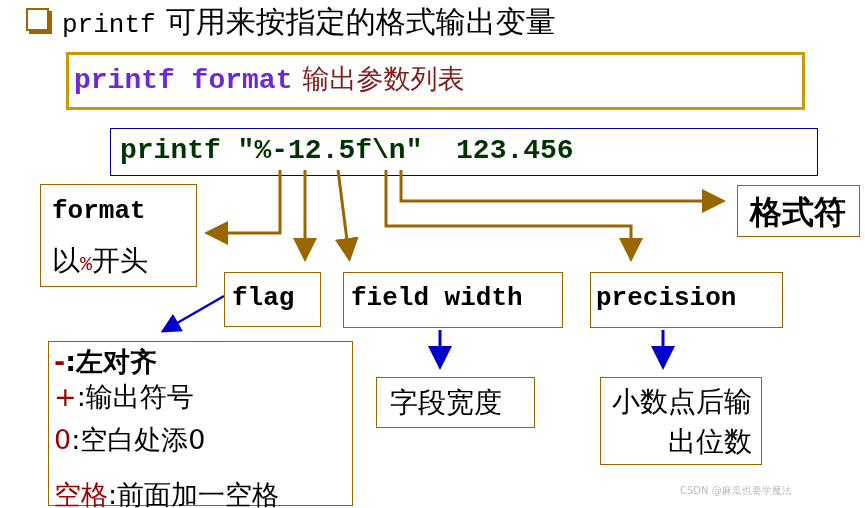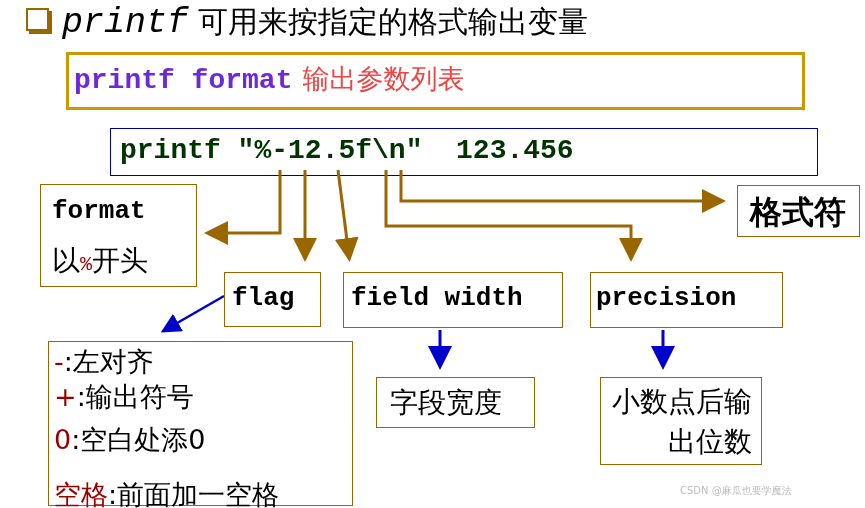--- a/index.html
+++ b/index.html
@@ -8,30 +8,30 @@
     background: #ffffff;
     font-family: "DejaVu Sans", "Liberation Sans", sans-serif;
   }
   .abs { position: absolute; }
   .bullet {
     left: 26px; top: 8px; width: 19px; height: 19px;
     background: #fff; border: 2px solid #996600;
     box-shadow: 3px 3px 0 #996600;
   }
   .title { left: 62px; top: 2px; font-size: 30px; color: #000; white-space: nowrap; line-height: 40px; }
-  .title .kw { font-family: "Liberation Mono", "DejaVu Sans Mono", monospace; font-size: 35px; letter-spacing: 0px; font-style: italic; }
+  .title .kw { font-family: "Liberation Mono", "DejaVu Sans Mono", monospace; font-size: 26px; letter-spacing: 0px; }
   .title .zh { font-size: 30px; margin-left: 10px; }
 
   .syntax-box {
     left: 66px; top: 52px; width: 733px; height: 52px;
     border: 3px solid #CC9900; box-sizing: content-box;
   }
   .syntax-text { left: 74px; top: 62px; font-size: 28px; line-height: 34px; white-space: nowrap; }
   .syntax-text .kw { color: #6d28d9; font-weight: bold; font-family: "Liberation Mono", "DejaVu Sans Mono", monospace; }
-  .syntax-text .zh { color: #ef4444; margin-left: 10px; font-size: 27px; font-family: Liberation Mono, monospace; }
+  .syntax-text .zh { color: #7f1d1d; margin-left: 10px; font-size: 27px; font-family: Liberation Mono, monospace; }
 
   .cmd-box {
     left: 110px; top: 128px; width: 708px; height: 48px;
     border: 1.5px solid #000099; box-sizing: border-box;
   }
   .cmd-text {
     left: 120px; top: 134px; font-size: 28px; line-height: 34px; white-space: pre;
     color: #003300; font-weight: bold; font-family: "Liberation Mono", "DejaVu Sans Mono", monospace;
   }
 
@@ -141,21 +141,21 @@
 <div class="abs box flag-box"></div>
 <div class="abs label-mono flag-text">flag</div>
 
 <div class="abs box fw-box"></div>
 <div class="abs label-mono fw-text">field width</div>
 
 <div class="abs box prec-box"></div>
 <div class="abs label-mono prec-text">precision</div>
 
 <div class="abs box flags-list"></div>
-<div class="flag-row" style="top:345px;">
+<div class="flag-row" style="top:345px;font-weight:bold;">
   <span class="sym">-</span><span>:左对齐</span>
 </div>
 <div class="flag-row" style="top:364px;margin-top:16px;">
   <span class="sym">+</span><span>:输出符号</span>
 </div>
 <div class="flag-row" style="top:423px;">
   <span class="sym">0</span><span>:空白处添0</span>
 </div>
 <div class="flag-row" style="top:462px;margin-top:16px;">
   <span class="sym">空格</span><span>:前面加一空格</span>

